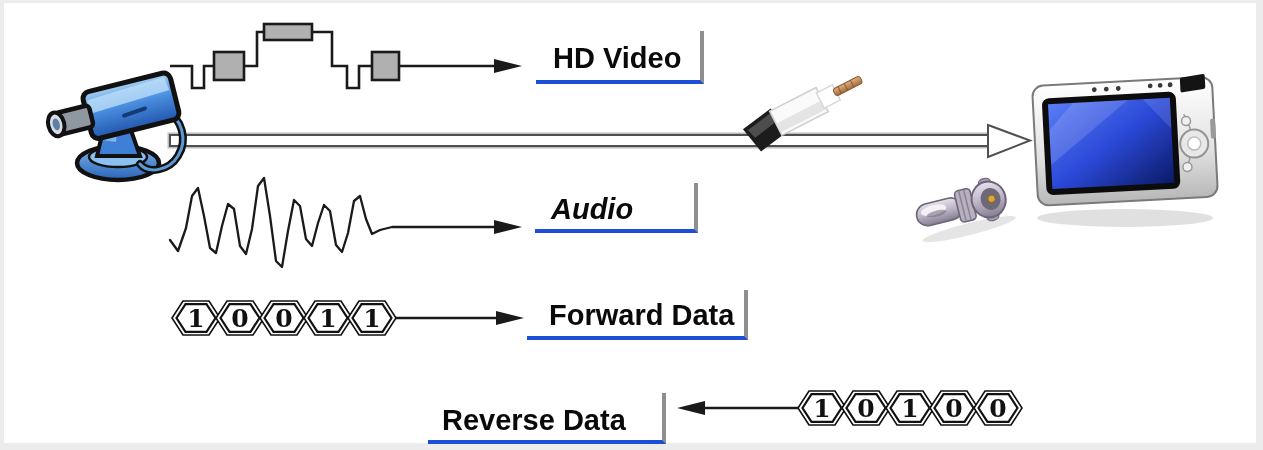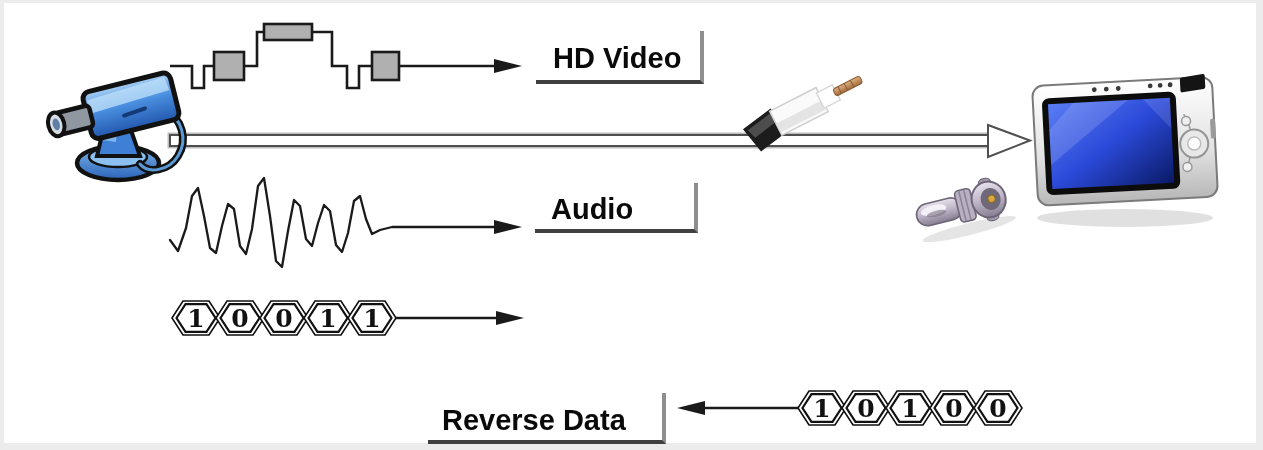--- a/index.html
+++ b/index.html
@@ -4,27 +4,27 @@
 <style>
   html,body{margin:0;padding:0;background:#dcdcdc;}
   .frame{
     position:relative;width:1263px;height:450px;background:#ececec;
     font-family:"Liberation Sans",sans-serif;overflow:hidden;
   }
   .canvas{position:absolute;left:4px;top:3px;width:1252px;height:440px;background:#ffffff;}
   svg.overlay{position:absolute;left:0;top:0;}
   .callout{
     position:absolute;box-sizing:border-box;
-    border-right:4px solid #8e8e8e;border-bottom:4px solid #404040;
+    border-right:4px solid #8e8e8e;border-bottom:4px solid #1d4ed8;
     color:#0a0a0a;font-weight:bold;font-size:29px;letter-spacing:0px;
     white-space:nowrap;background:transparent;
   }
   .callout .txt{display:block;}
   .co-hd{left:536px;top:31px;width:168px;height:53px;padding:11px 0 0 17px;}
-  .co-audio{left:535px;top:183px;width:163px;height:50px;padding:10px 0 0 16px;}
+  .co-audio{left:535px;top:183px;width:163px;height:50px;padding:10px 0 0 16px;font-style:italic;}
   .co-fwd{left:527px;top:290px;width:221px;height:50px;padding:9px 0 0 22px;}
   .co-rev{left:428px;top:393px;width:238px;height:51px;padding:11px 0 0 14px;}
   .hexdigit{
     font-family:"DejaVu Serif","Liberation Serif",serif;
     font-weight:bold;font-size:25px;
   }
 </style>
 </head>
 <body>
 
@@ -219,16 +219,19 @@
       </g>
     </g>
   </svg>
 
   <div class="callout co-hd">
     <span class="txt">HD Video</span>
   </div>
   <div class="callout co-audio">
     <span class="txt">Audio</span>
   </div>
+  <div class="callout co-fwd">
+    <span class="txt">Forward Data</span>
+  </div>
   <div class="callout co-rev">
     <span class="txt">Reverse Data</span>
   </div>
 </div>
 
 </body></html>

